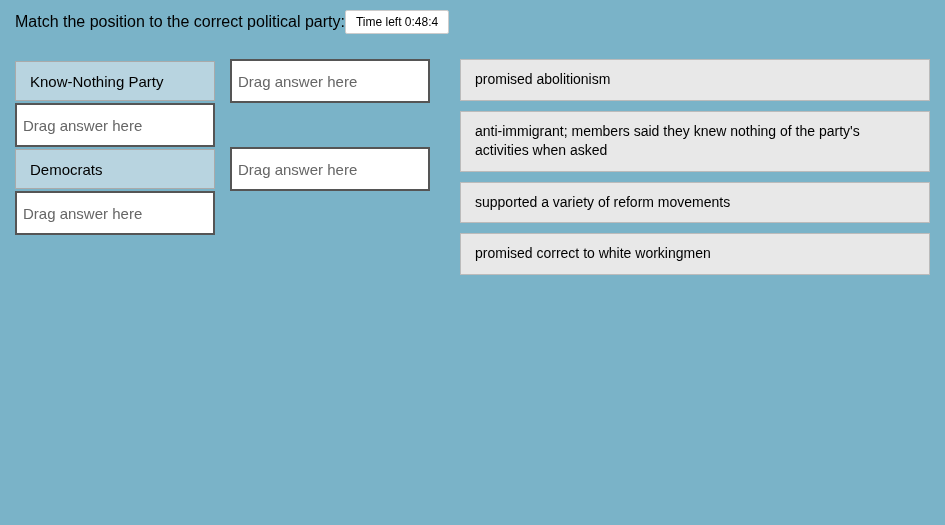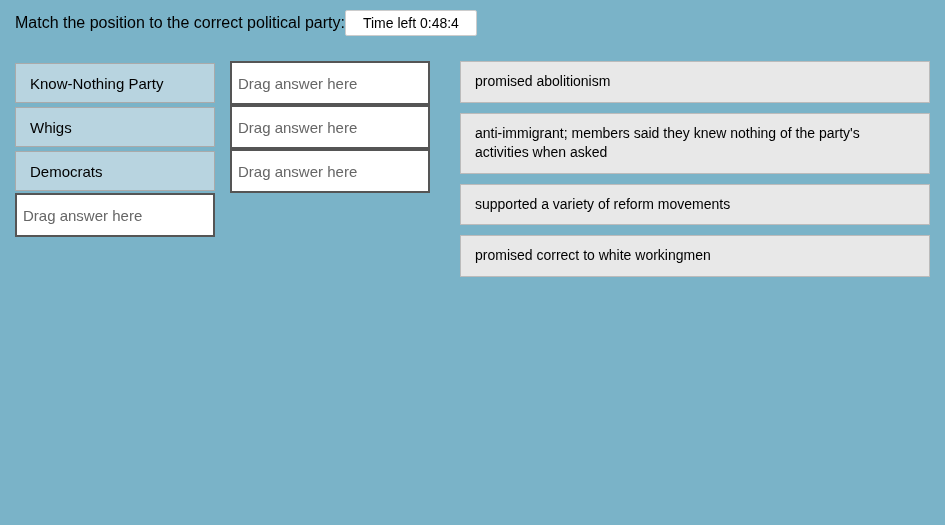--- a/index.html
+++ b/index.html
@@ -23,22 +23,22 @@
 
     .header-title {
       font-size: 16px;
       color: #000;
       font-weight: normal;
     }
 
     .timer-box {
       background: #fff;
       border: 1px solid #ccc;
-      padding: 4px 17px;
-      font-size: 14px;
+      padding: 4px 10px;
+      font-size: 12px;
       color: #000;
       border-radius: 2px;
     }
 
     .main-content {
       display: flex;
       padding: 15px;
       gap: 20px;
       height: calc(525px - 50px);
     }
@@ -108,21 +108,20 @@
 
 <div class="main-content">
   <div class="left-panel">
 
     <div class="party-row">
       <div class="party-label">Know-Nothing Party</div>
       <div class="drop-zone">Drag answer here</div>
     </div>
 
     <div class="party-row">
-      <div class="party-label">Whigs</div>
       <div class="drop-zone">Drag answer here</div>
     </div>
 
     <div class="party-row">
       <div class="party-label">Democrats</div>
       <div class="drop-zone">Drag answer here</div>
     </div>
 
     <div class="party-row">
       <div class="drop-zone">Drag answer here</div>

